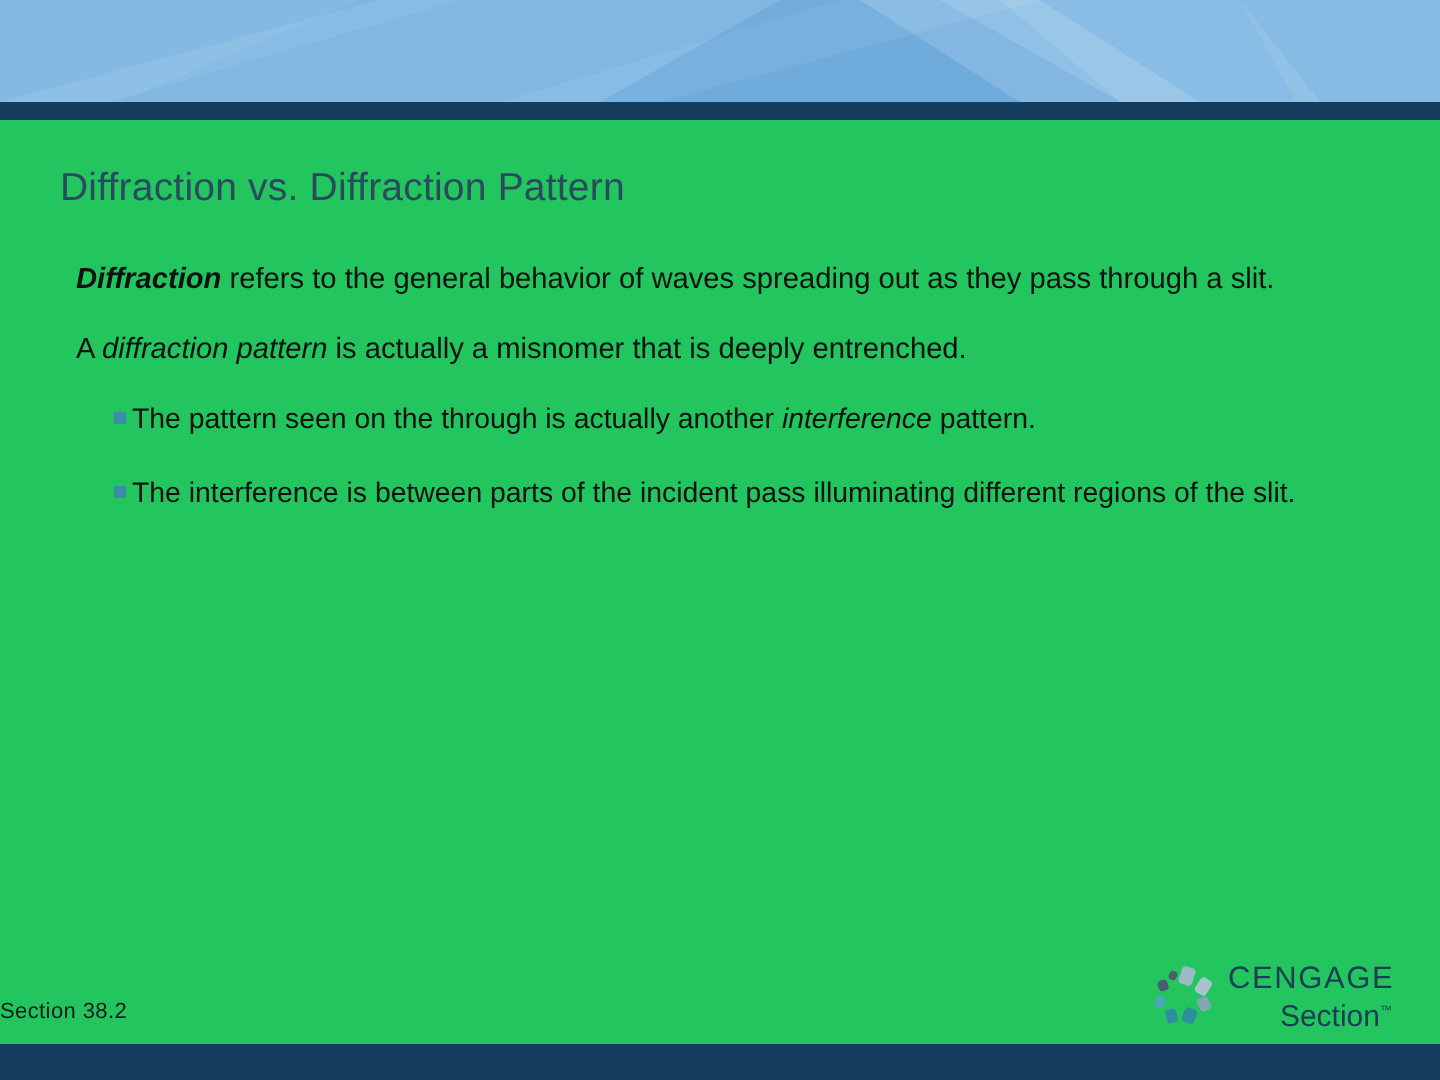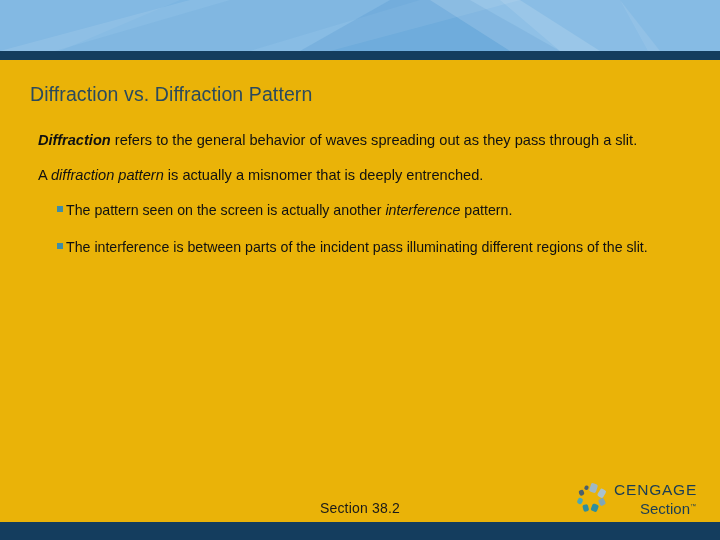--- a/index.html
+++ b/index.html
@@ -12,21 +12,21 @@
     height: 540px;
     font-family: "Liberation Sans", sans-serif;
     overflow: hidden;
     position: relative;
   }
 
   #slide {
     position: relative;
     width: 720px;
     height: 540px;
-    background: #eab308;
+    background: #22c55e;
     overflow: hidden;
   }
 
   
   #header-banner {
     position: absolute;
     left: 0;
     top: 0;
     width: 720px;
     height: 51px;
@@ -124,22 +124,22 @@
     font-weight: normal;
     margin-top: 16px;
   }
 
   
   #section-label {
     position: absolute;
     left: 0;
     top: 500px;
     width: 720px;
-    text-align: center;
-    font-size: 14px;
+    text-align: left;
+    font-size: 11px;
     color: #1a1a1a;
     letter-spacing: 0.2px;
   }
 
   
   #cengage-logo {
     position: absolute;
     left: 576px;
     top: 481px;
     width: 118px;
@@ -202,21 +202,21 @@
   <h1 id="slide-title">Diffraction vs. Diffraction Pattern</h1>
 
   <div id="body-content">
 
     <p class="para"><em>Diffraction</em><span> refers to the general behavior of waves spreading out as they pass through a slit.</span></p>
 
     <p class="para"><span>A </span><span class="em-plain">diffraction pattern</span><span> is actually a misnomer that is deeply entrenched.</span></p>
 
     <ul class="bullet-list">
       <li class="bullet-item">
-        <span class="bullet-mark"></span><span>The pattern seen on the screen is actually another </span><em>interference</em><span> pattern.</span>
+        <span class="bullet-mark"></span><span>The pattern seen on the through is actually another </span><em>interference</em><span> pattern.</span>
       </li>
       <li class="bullet-item">
         <span class="bullet-mark"></span><span>The interference is between parts of the incident pass illuminating different regions of the slit.</span>
       </li>
     </ul>
 
   </div>
 
   <div id="section-label">Section  38.2</div>
 

